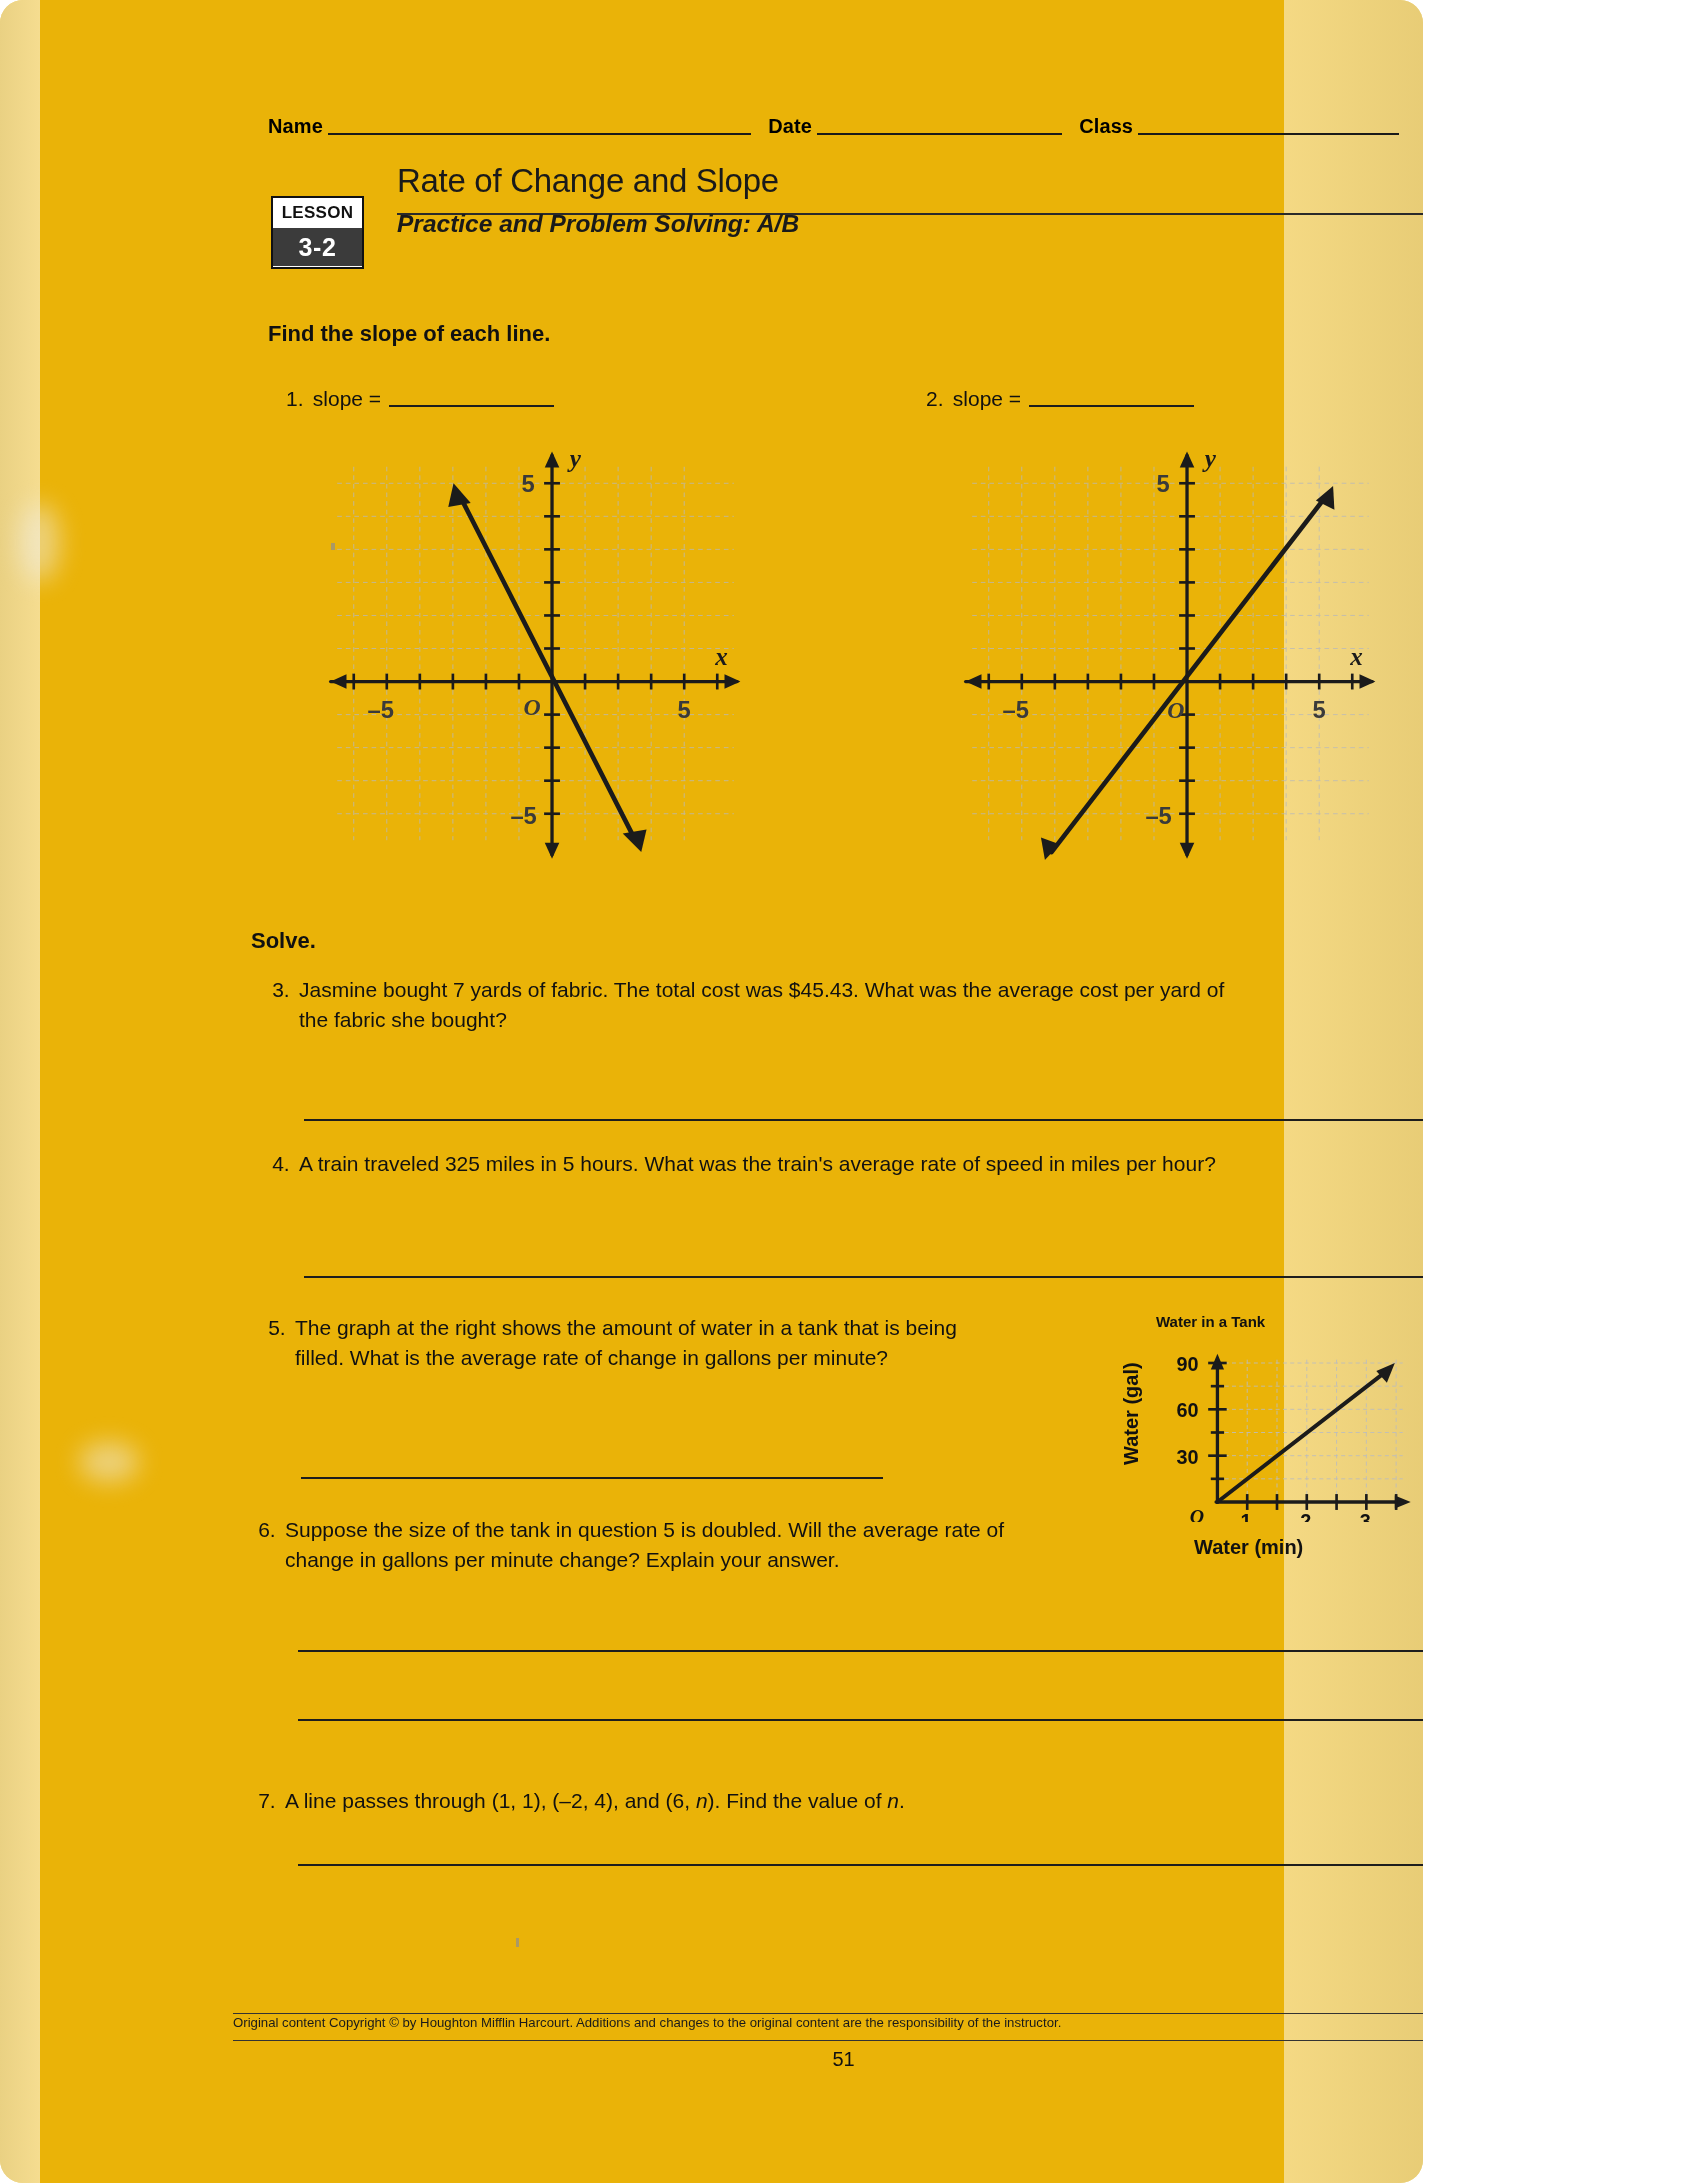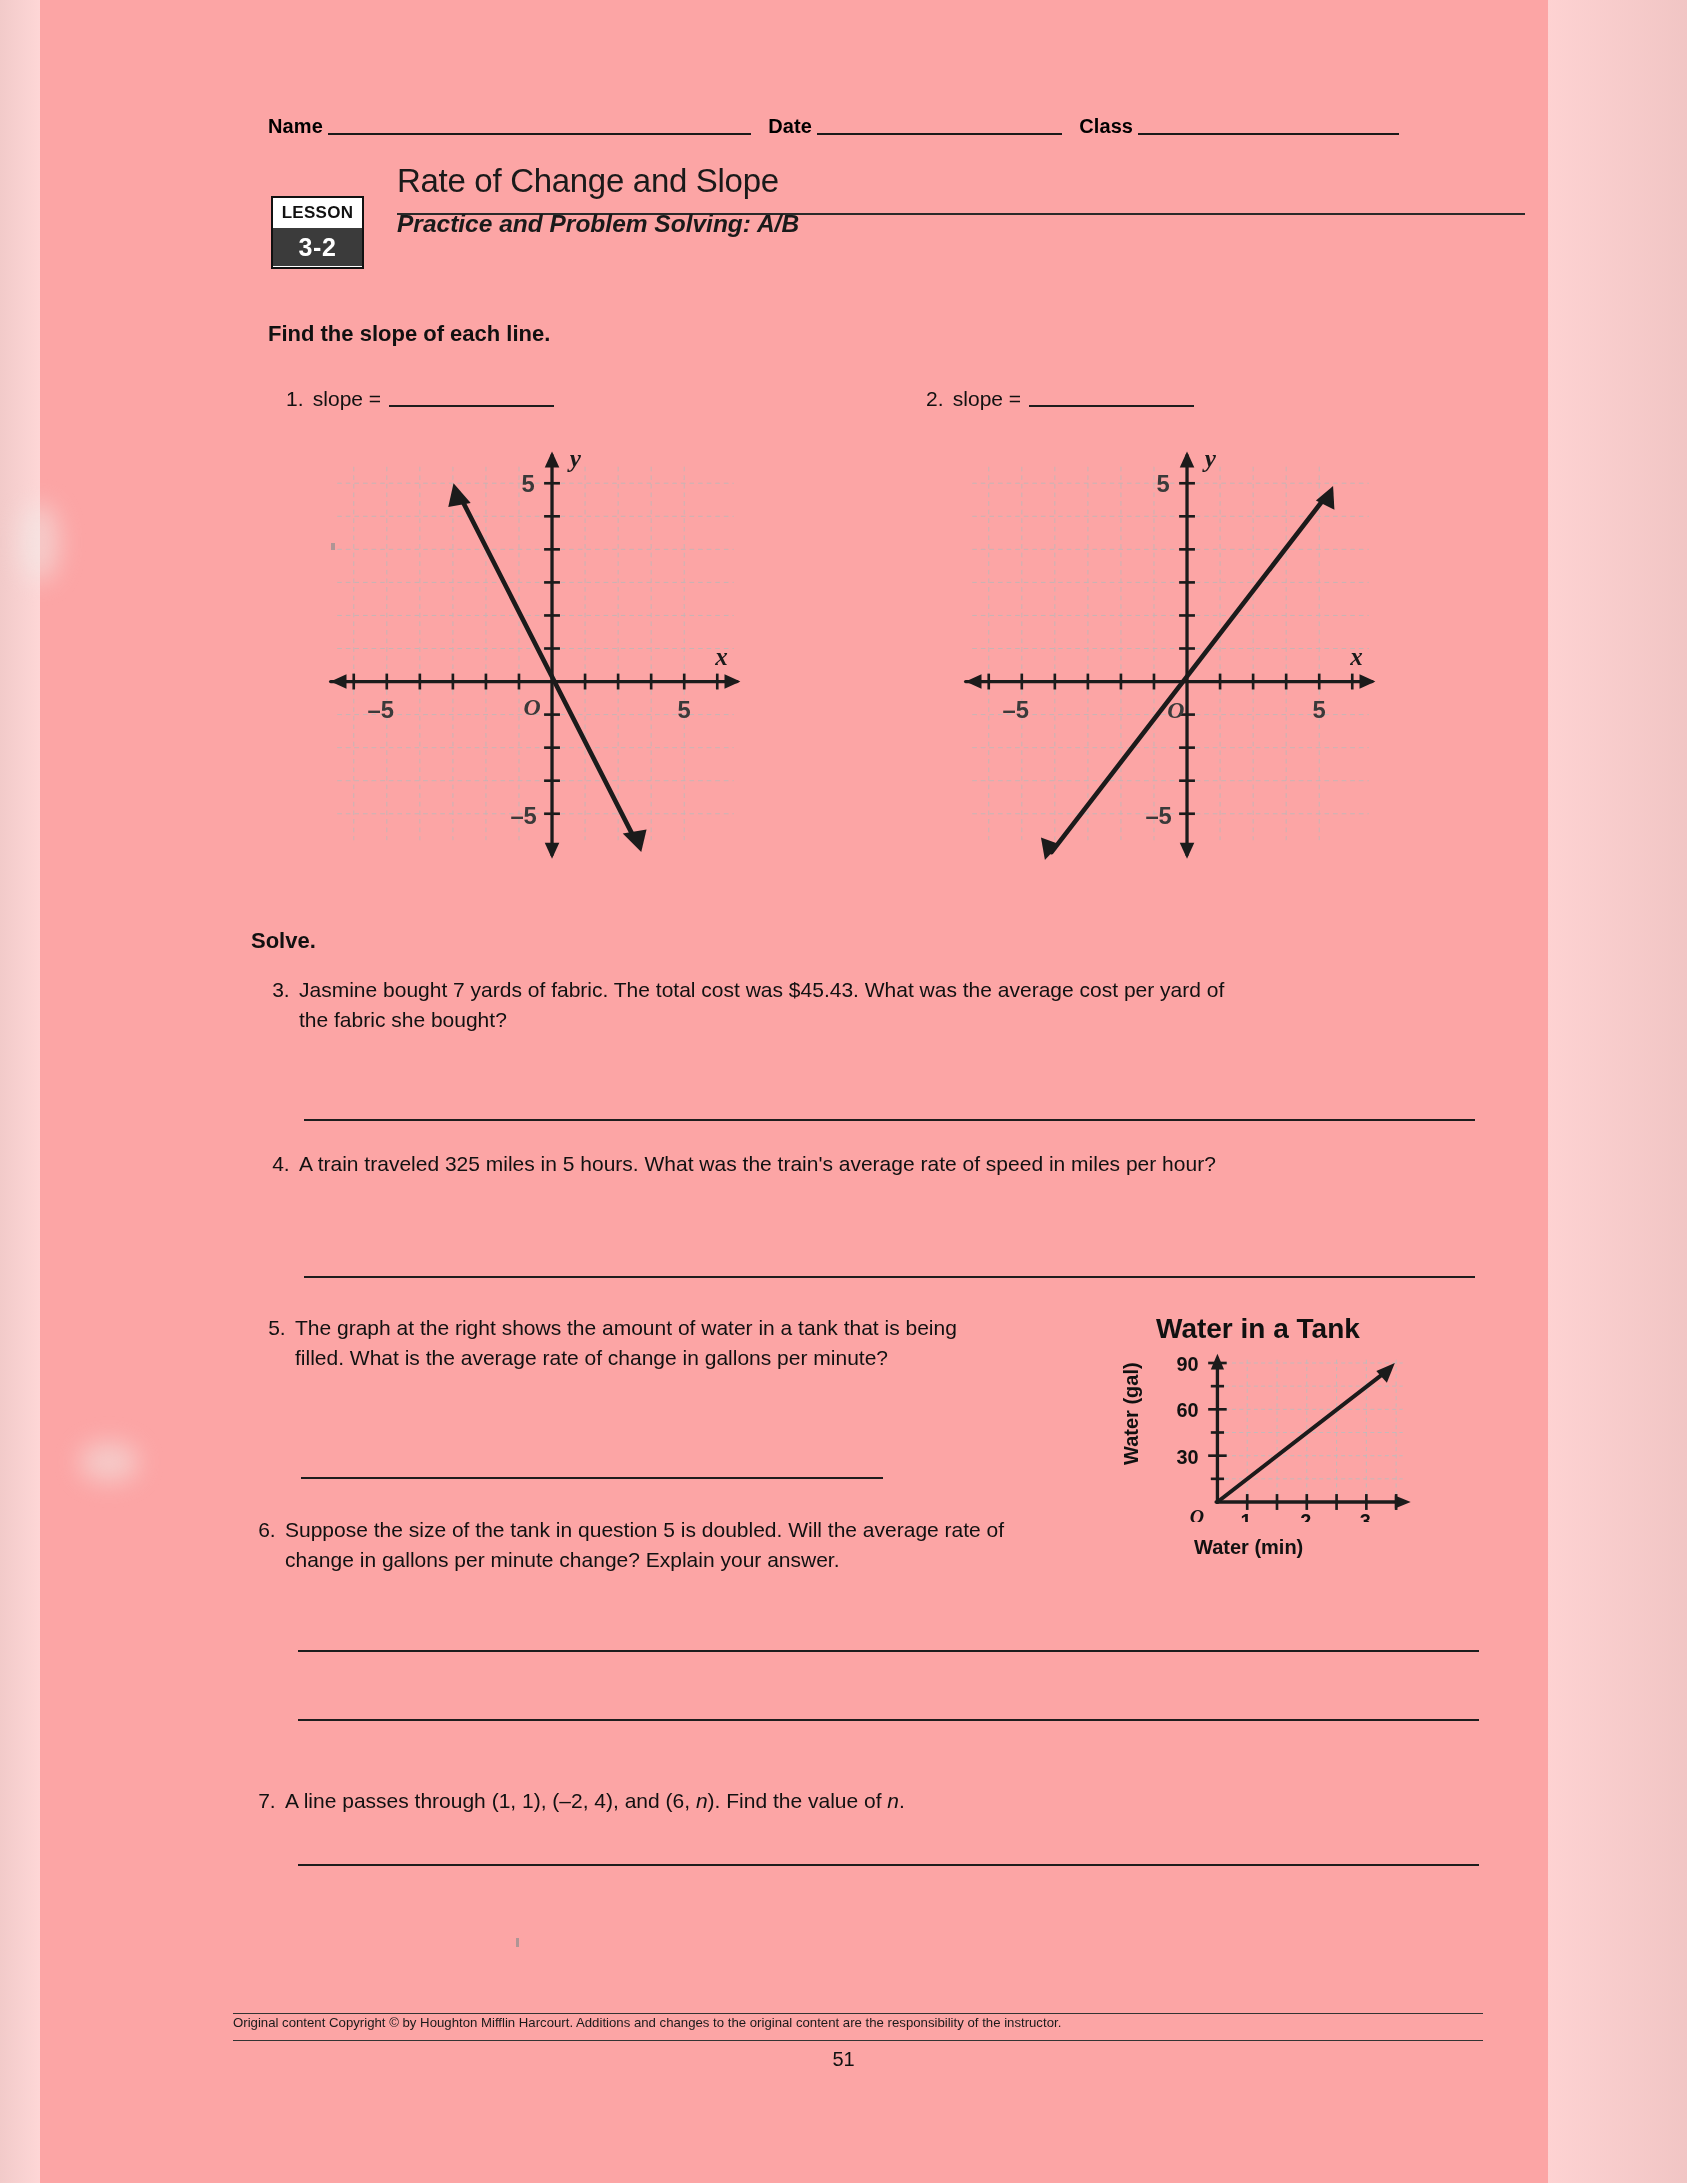--- a/index.html
+++ b/index.html
@@ -6,24 +6,25 @@
     margin: 0;
     padding: 0;
     background: #ffffff;
   }
   body {
     font-family: "Liberation Sans", sans-serif;
     color: #000;
   }
   .page {
     position: relative;
-    width: 1687px;
+    width: 1423px;
     height: 2183px;
-    background: #fca5a5;
+    background: #eab308;
     overflow: hidden;
+    border-radius: 23px;
   }
   
   .scan-edge-left {
     position: absolute;
     left: 0; top: 0;
     width: 40px; height: 2183px;
     background: linear-gradient(to right, #e9e9e7, #ffffff);
     opacity: .55;
   }
   .scan-edge-right {
@@ -174,21 +175,21 @@
   }
 
   
   .grid-wrap { position: absolute; }
   .grid-wrap svg { display: block; }
 
   
   .tank-chart { position: absolute; }
   .tank-title {
     position: absolute;
-    font-size: 28px;
+    font-size: 15px;
     font-weight: 700;
     color: #111;
     white-space: nowrap;
   }
   .tank-ylabel {
     position: absolute;
     font-size: 20px;
     font-weight: 700;
     color: #111;
     transform: rotate(-90deg);

